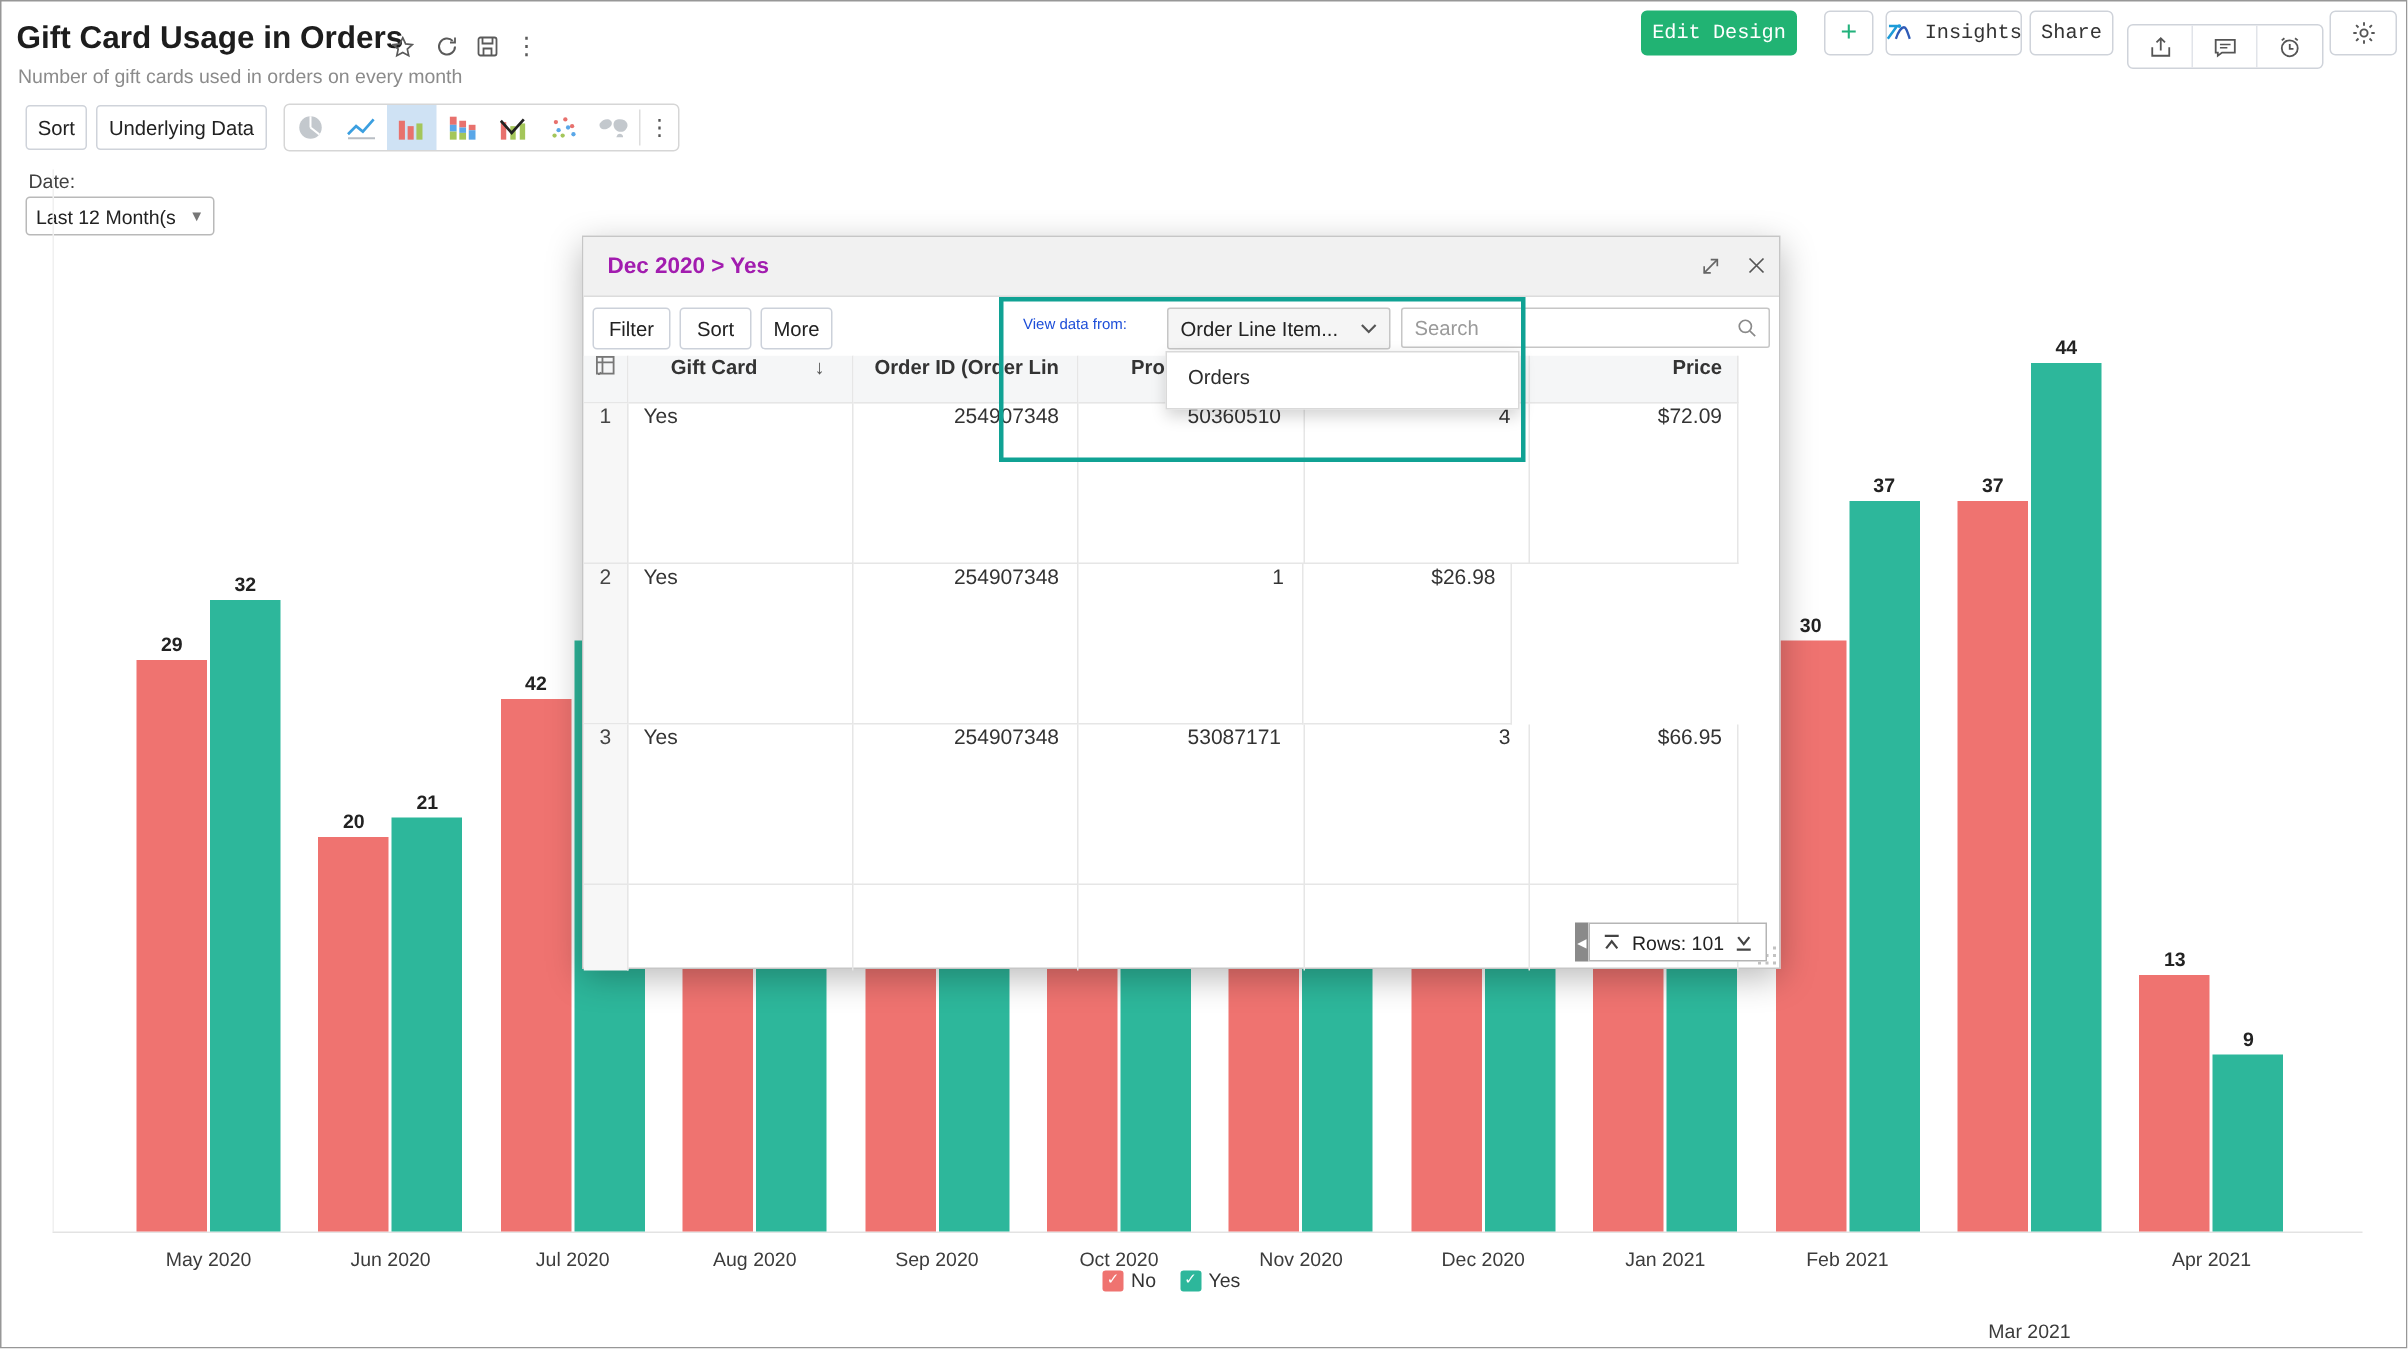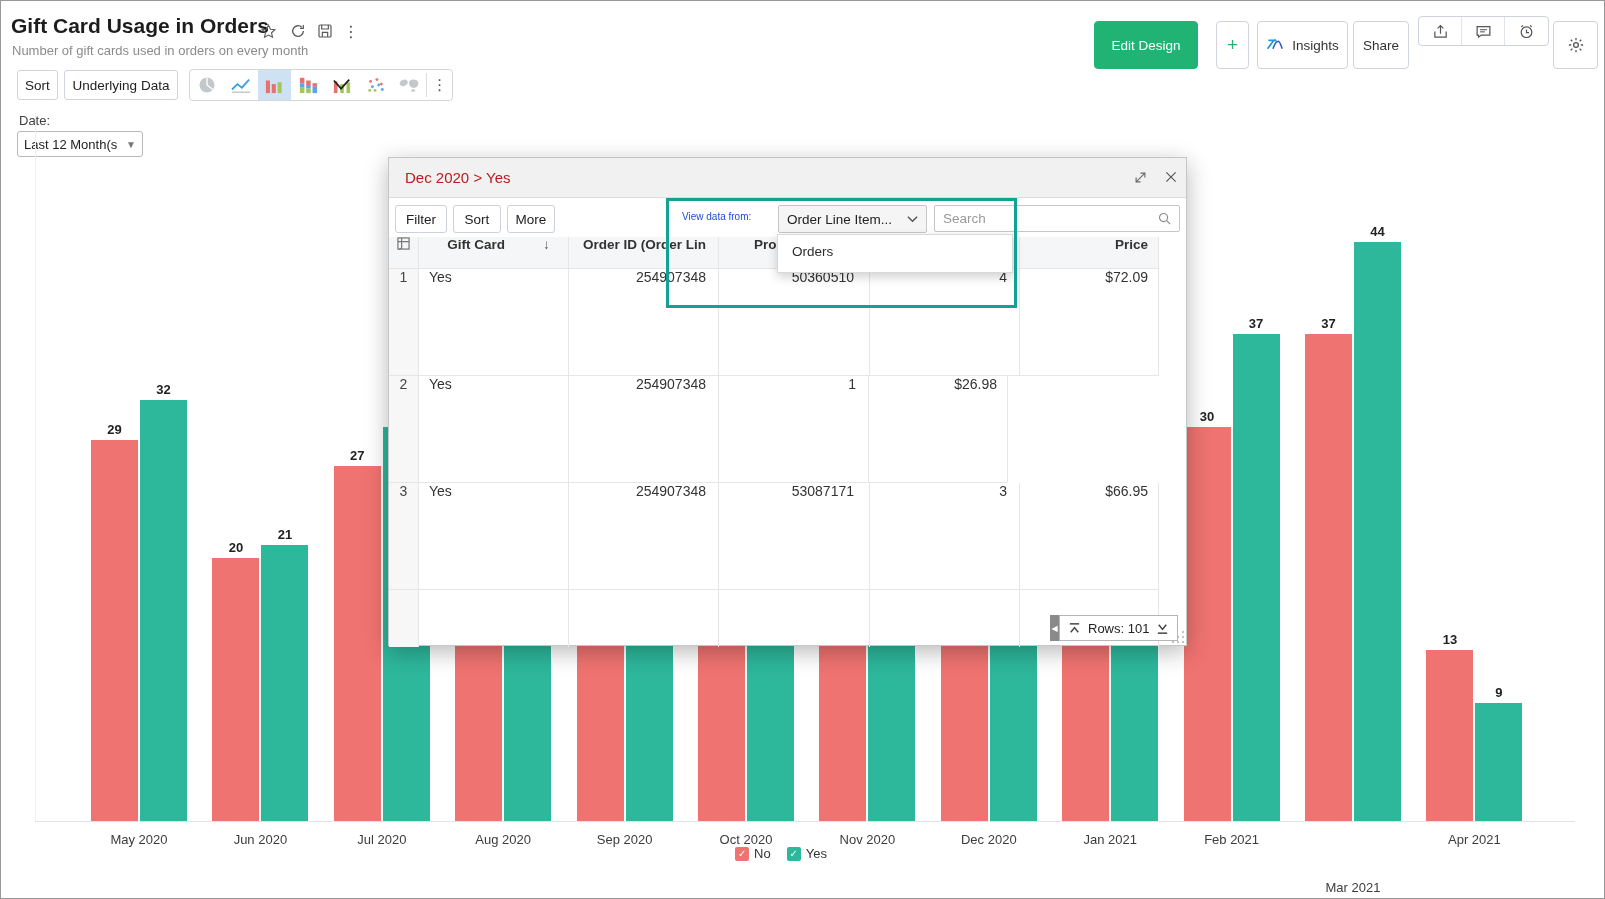--- a/index.html
+++ b/index.html
@@ -3,22 +3,22 @@
 <meta charset="utf-8">
 <style>
   html,body{margin:0;padding:0;background:#fff;}
   *{box-sizing:border-box;}
   .page{position:relative;width:1605px;height:899px;background:#fff;border:1px solid #979797;
         font-family:"Liberation Sans","DejaVu Sans",sans-serif;overflow:hidden;color:#333;}
   
   .page-title{position:absolute;left:10px;top:13px;font-size:21px;font-weight:700;color:#1d1d1d;}
   .page-subtitle{position:absolute;left:11px;top:42px;font-size:13px;color:#8b8b8b;}
   .title-icon{position:absolute;top:19px;width:22px;height:22px;display:flex;align-items:center;justify-content:center;color:#5a5a5a;cursor:pointer;}
-  .btn{position:absolute;top:20px;height:48px;background:#fff;border:1px solid #cfd3da;border-radius:4px;
-       display:flex;align-items:center;justify-content:center;font-size:13.5px;color:#333;cursor:pointer;}
+  .btn{position:absolute;top:6px;height:30px;background:#fff;border:1px solid #cfd3da;border-radius:4px;
+       display:flex;align-items:center;justify-content:center;font-size:13.5px;color:#333;cursor:pointer;font-family:Liberation Mono, monospace;}
   .btn-green{background:#21b373;border-color:#21b373;color:#fff;font-weight:400;}
   .icon-group{position:absolute;top:15px;height:30px;border:1px solid #cfd3da;border-radius:4px;display:flex;}
   .icon-cell{width:43px;display:flex;align-items:center;justify-content:center;border-right:1px solid #e1e4e9;color:#555;cursor:pointer;}
   .icon-cell:last-child{border-right:none;}
   
   .tb-btn{position:absolute;top:69px;height:30px;background:#fff;border:1px solid #cfd3da;border-radius:3px;
           display:flex;align-items:center;justify-content:center;font-size:13.5px;color:#222;cursor:pointer;}
   .seg{position:absolute;left:188px;top:68px;width:264px;height:32px;border:1px solid #d6d6d6;border-radius:4px;display:flex;background:#fff;}
   .seg-cell{width:34px;display:flex;align-items:center;justify-content:center;cursor:pointer;}
   .seg-cell.sel{background:#cfe2f4;}
@@ -34,21 +34,21 @@
   .bar{position:absolute;cursor:pointer;}
   .bar-label{position:absolute;width:44px;text-align:center;font-size:13px;font-weight:600;color:#222;}
   .xlabel{position:absolute;width:96px;text-align:center;font-size:13px;color:#3c3c3c;top:831px;}
   .legend{position:absolute;left:0;top:845px;width:1560px;display:flex;justify-content:center;gap:16px;}
   .legend-item{display:flex;align-items:center;gap:5px;font-size:13px;color:#333;cursor:pointer;}
   .legend-box{width:14px;height:14px;border-radius:2px;color:#fff;font-size:10px;display:flex;align-items:center;justify-content:center;}
   
   .modal{position:absolute;left:387px;top:156px;width:799px;height:489px;background:#fff;border:1px solid #c6c6c6;
          box-shadow:0 6px 22px rgba(0,0,0,.28);z-index:20;}
   .modal-titlebar{position:absolute;left:0;top:0;width:100%;height:40px;background:#f1f1f1;border-bottom:1px solid #dcdcdc;}
-  .modal-title{position:absolute;left:16px;top:11px;font-size:15px;font-weight:400;color:#b91c1c;}
+  .modal-title{position:absolute;left:16px;top:11px;font-size:15px;font-weight:700;color:#a21caf;}
   .mbtn{position:absolute;top:47px;height:28px;background:#fff;border:1px solid #ccd1da;border-radius:3px;
         display:flex;align-items:center;justify-content:center;font-size:13.5px;color:#222;cursor:pointer;}
   .view-label{position:absolute;left:293px;top:53px;font-size:10px;color:#1d4ed8;}
   .vdrop{position:absolute;left:389px;top:47px;width:149px;height:28px;background:#f5f5f5;border:1px solid #c6c6c6;border-radius:2px;
          display:flex;align-items:center;font-size:13.5px;color:#222;padding:0 8px;cursor:pointer;}
   .vdrop .chev{margin-left:auto;color:#555;}
   .searchbox{position:absolute;left:545px;top:47px;width:246px;height:27px;border:1px solid #c6c6c6;border-radius:2px;background:#fff;display:flex;align-items:center;}
   .searchbox input{border:none;outline:none;flex:1;font-size:13.5px;color:#333;padding:0 8px;font-family:inherit;background:transparent;}
   .searchbox input::placeholder{color:#9a9a9a;}
   .mtable{position:absolute;left:0;top:79px;width:799px;height:410px;overflow:hidden;font-size:14px;}
@@ -230,21 +230,21 @@
       <div class="xlabel" style="left: 939.8px;">Dec 2020</div>
       <div class="xlabel" style="left: 1061.2px;">Jan 2021</div>
       <div class="xlabel" style="left: 1182.6px;">Feb 2021</div>
       <div class="xlabel" style="left: 1304px; margin-top: 48px;">Mar 2021</div>
       <div class="xlabel" style="left: 1425.4px;">Apr 2021</div>
       <div class="bar" style="left: 90px; top: 438.65px; width: 47px; height: 381.35px; background: rgb(239, 115, 112);"></div>
       <div class="bar-label" style="left: 91.5px; top: 420.65px;">29</div>
       <div class="bar" style="left: 211.4px; top: 557px; width: 47px; height: 263px; background: rgb(239, 115, 112);"></div>
       <div class="bar-label" style="left: 212.9px; top: 539px;">20</div>
       <div class="bar" style="left: 332.8px; top: 464.95px; width: 47px; height: 355.05px; background: rgb(239, 115, 112);"></div>
-      <div class="bar-label" style="left: 334.3px; top: 446.95px;">27</div>
+      <div class="bar-label" style="left: 334.3px; top: 446.95px;">42</div>
       <div class="bar" style="left: 454.2px; top: 478.1px; width: 47px; height: 341.9px; background: rgb(239, 115, 112);"></div>
       <div class="bar" style="left: 575.6px; top: 412.35px; width: 47px; height: 407.65px; background: rgb(239, 115, 112);"></div>
       <div class="bar" style="left: 697px; top: 451.8px; width: 47px; height: 368.2px; background: rgb(239, 115, 112);"></div>
       <div class="bar" style="left: 818.4px; top: 386.05px; width: 47px; height: 433.95px; background: rgb(239, 115, 112);"></div>
       <div class="bar" style="left: 939.8px; top: 359.75px; width: 47px; height: 460.25px; background: rgb(239, 115, 112);"></div>
       <div class="bar" style="left: 1061.2px; top: 399.2px; width: 47px; height: 420.8px; background: rgb(239, 115, 112);"></div>
       <div class="bar" style="left: 1182.6px; top: 425.5px; width: 47px; height: 394.5px; background: rgb(239, 115, 112);"></div>
       <div class="bar-label" style="left: 1184.1px; top: 407.5px;">30</div>
       <div class="bar" style="left: 1304px; top: 333.45px; width: 47px; height: 486.55px; background: rgb(239, 115, 112);"></div>
       <div class="bar-label" style="left: 1305.5px; top: 315.45px;">37</div>

